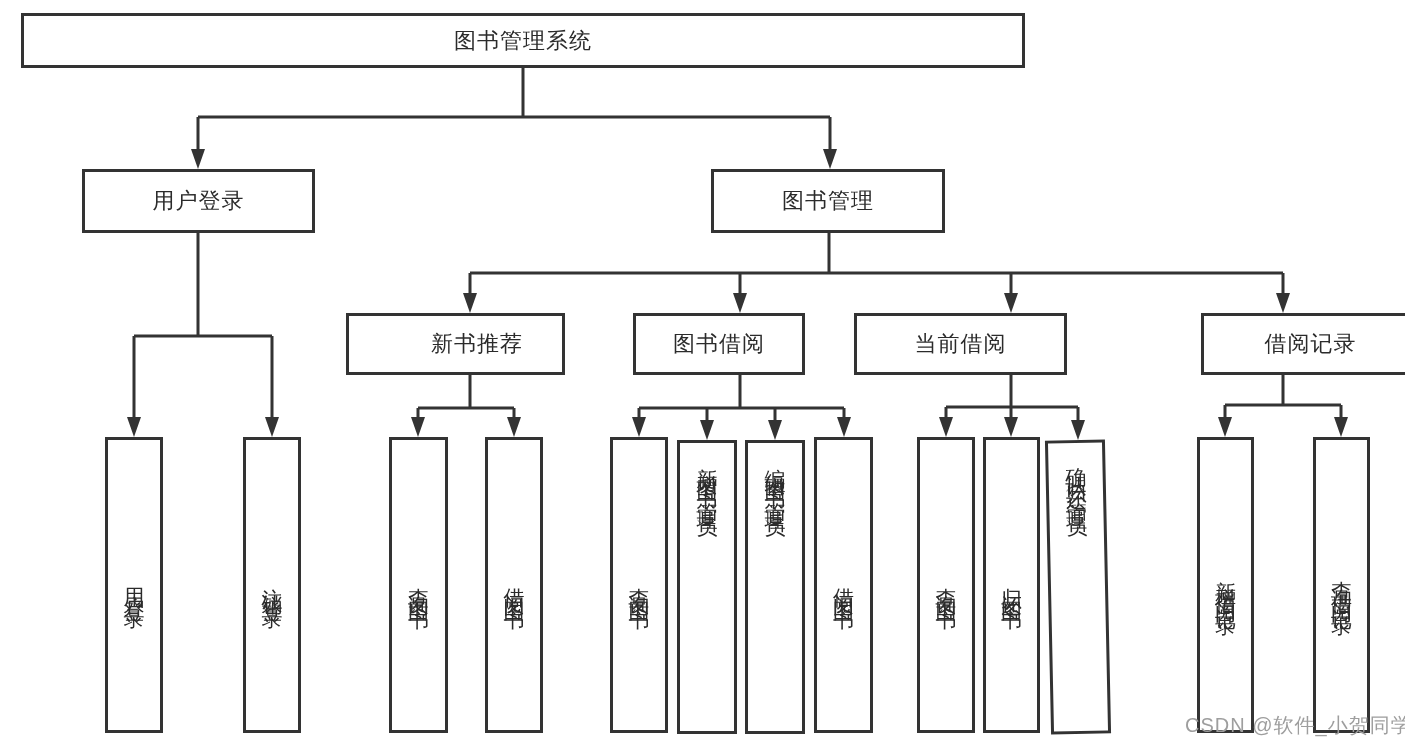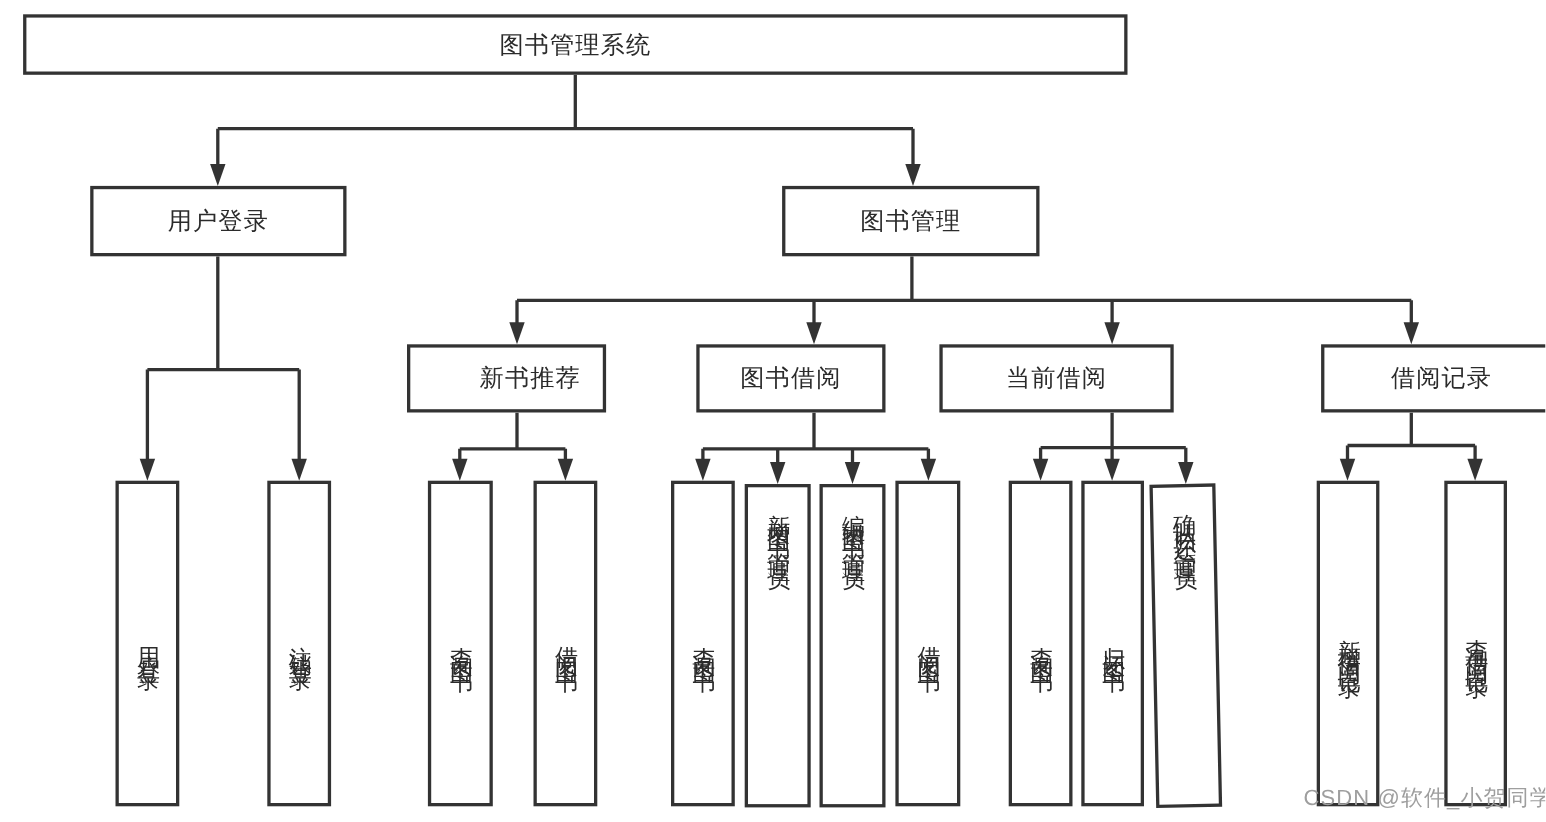--- a/index.html
+++ b/index.html
@@ -91,21 +91,21 @@
     <span class="hlabel">图书管理系统</span>
   </div>
 
   <div class="box" style="left:82px;top:169px;width:233px;height:64px;">
     <span class="hlabel">用户登录</span>
   </div>
   <div class="box" style="left:711px;top:169px;width:234px;height:64px;">
     <span class="hlabel">图书管理</span>
   </div>
 
-  <div class="box" style="left:370px;top:313px;width:181px;height:62px;padding-left:43px;">
+  <div class="box" style="left:346px;top:313px;width:219px;height:62px;padding-left:43px;">
     <span class="hlabel">新书推荐</span>
   </div>
   <div class="box" style="left:633px;top:313px;width:172px;height:62px;">
     <span class="hlabel">图书借阅</span>
   </div>
   <div class="box" style="left:854px;top:313px;width:213px;height:62px;">
     <span class="hlabel">当前借阅</span>
   </div>
   <div class="box" style="left:1201px;top:313px;width:219px;height:62px;">
     <span class="hlabel">借阅记录</span>

